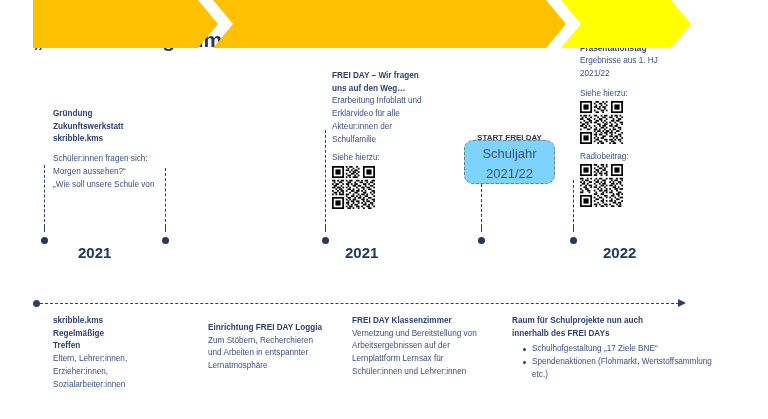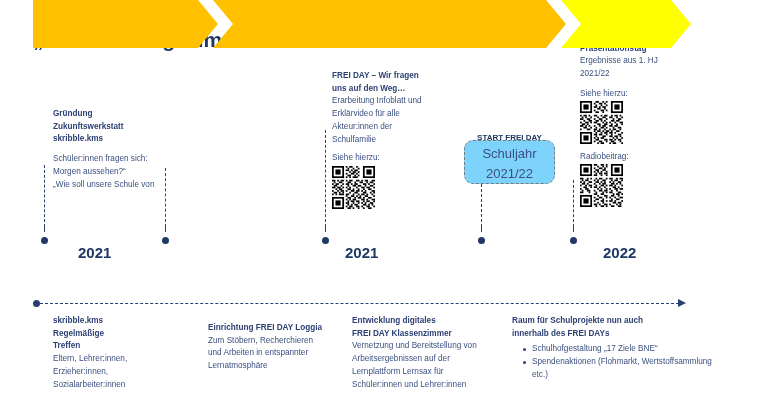--- a/index.html
+++ b/index.html
@@ -671,21 +671,20 @@
     </div>
     <div class="bd">
       <div>Zum Stöbern, Recherchieren</div>
       <div>und Arbeiten in entspannter</div>
       <div>Lernatmosphäre</div>
     </div>
   </div>
 
   <div class="blk" style="left:352px;top:315px;width:165px;">
     <div class="hd">
-      <div>Entwicklung digitales</div>
       <div>FREI DAY Klassenzimmer</div>
     </div>
     <div class="bd">
       <div>Vernetzung und Bereitstellung von</div>
       <div>Arbeitsergebnissen auf der</div>
       <div>Lernplattform Lernsax für</div>
       <div>Schüler:innen und Lehrer:innen</div>
     </div>
   </div>
 

